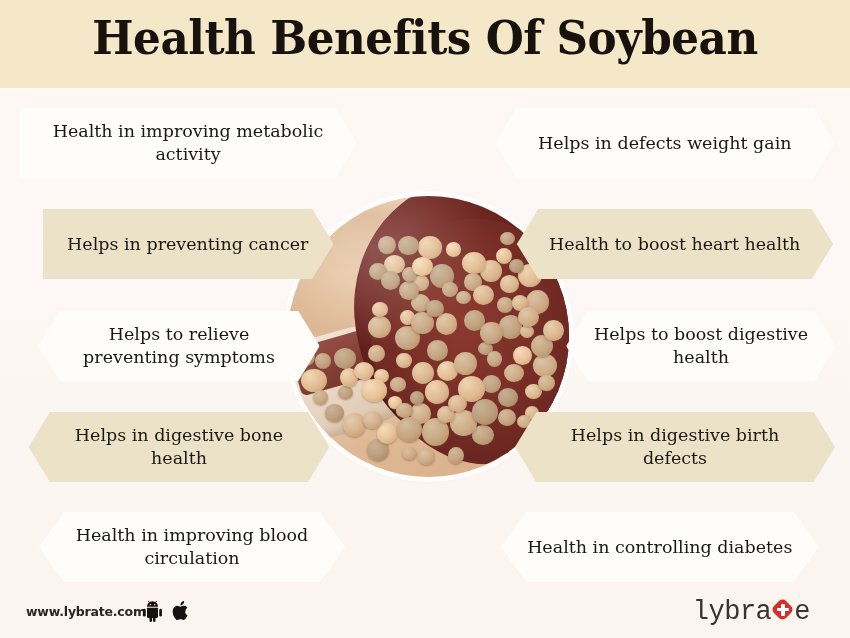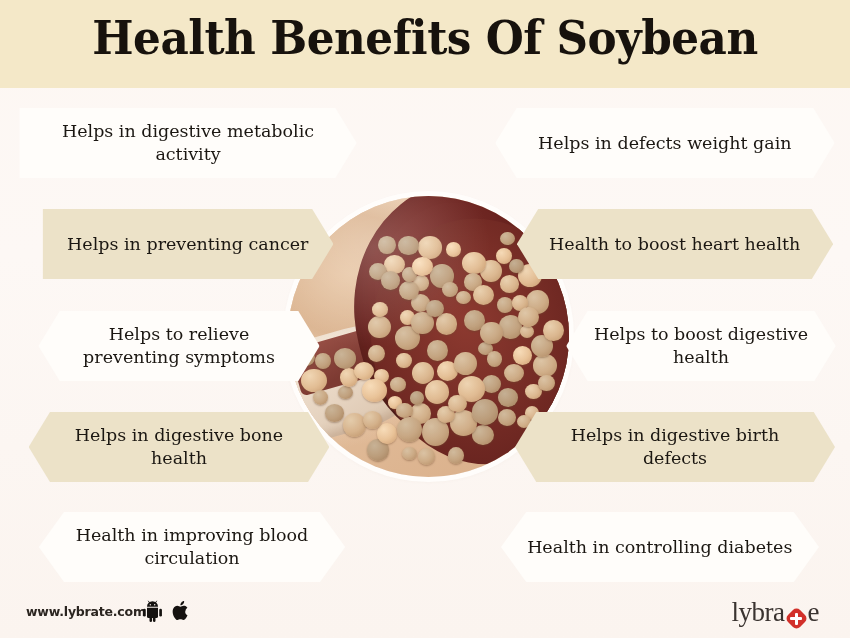--- a/index.html
+++ b/index.html
@@ -202,25 +202,25 @@
   #apple-icon {
     position: absolute;
     left: 171px;
     top: 9px;
     width: 18px;
     height: 23px;
   }
 
   #brand-logo {
     position: absolute;
-    right: 31px;
+    right: 40px;
     top: 7px;
     display: flex;
-    align-items: flex-end;
-    font-family: Liberation Serif, serif;
+    align-items: flex-start;
+    font-family: Liberation Mono, monospace;
     font-size: 27px;
     color: #3a3330;
     letter-spacing: -0.5px;
     line-height: 30px;
   }
   #brand-mark {
     position: relative;
     width: 21px;
     height: 21px;
     margin: 0 1px;
@@ -348,21 +348,21 @@
         <div class="bean" style="left: 124.187px; top: 60.7738px; width: 20.9623px; height: 19.3435px; filter: brightness(1.04);"></div>
         <div class="bean" style="left: 230.313px; top: 111.038px; width: 20.3631px; height: 20.0243px; filter: brightness(0.93);"></div>
         <div class="bean" style="left: 212.326px; top: 36.1819px; width: 14.5541px; height: 13.1115px; filter: brightness(0.86);"></div>
         <div class="bean" style="left: 110.06px; top: 39.6771px; width: 20.6015px; height: 19.4765px; filter: brightness(0.82);"></div>
         <div class="bean" style="left: 24.5858px; top: 193.564px; width: 15.7673px; height: 15.5181px; filter: brightness(0.89);"></div>
       </div>
     <div class="gloss"></div>
   </div>
 
   <div class="banner white left-point-right" style="left:14px; top:108px; width:348px; height:70px;">
-    <span>Helps in digestive metabolic activity</span>
+    <span>Health in improving metabolic activity</span>
   </div>
 
   <div class="banner tan left-point-right" style="left:38px; top:209px; width:300px; height:70px;">
     <span>Helps in preventing cancer</span>
   </div>
 
   <div class="banner white left-notched" style="left:34px; top:311px; width:290px; height:70px;">
     <span>Helps to relieve preventing symptoms</span>
   </div>
 

